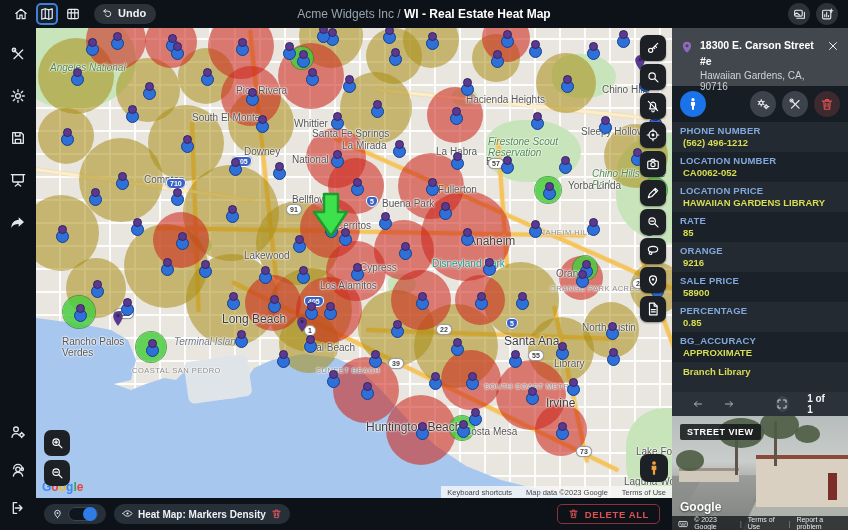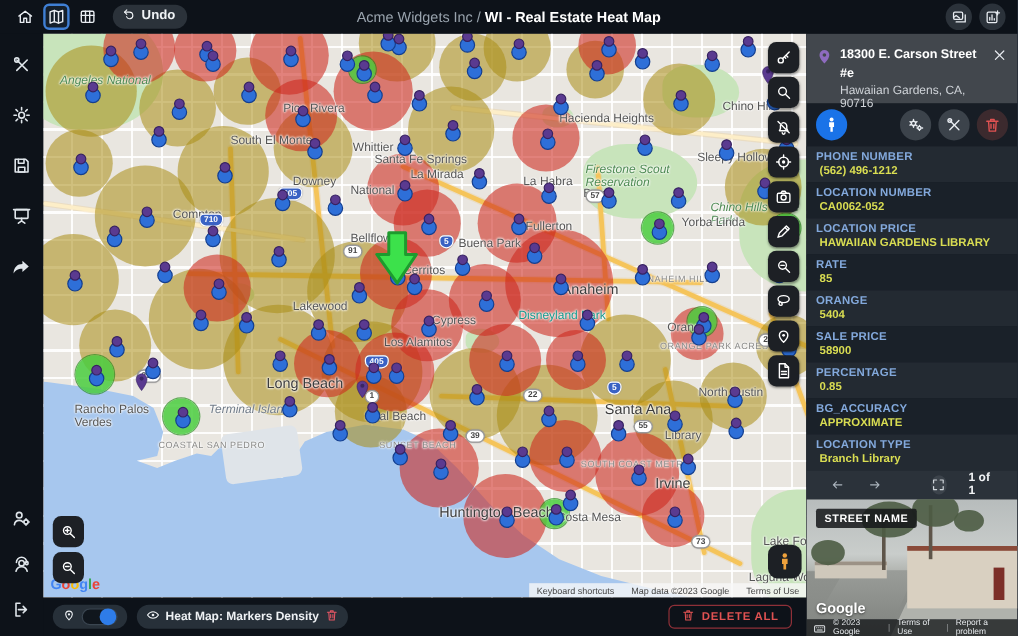--- a/index.html
+++ b/index.html
@@ -730,36 +730,35 @@
         <div class="p-row">
           <div class="p-label">LOCATION PRICE</div>
           <div class="p-value">HAWAIIAN GARDENS LIBRARY</div>
         </div>
         <div class="p-row">
           <div class="p-label">RATE</div>
           <div class="p-value">85</div>
         </div>
         <div class="p-row">
           <div class="p-label">ORANGE</div>
-          <div class="p-value">5404</div>
+          <div class="p-value">9216</div>
         </div>
         <div class="p-row">
           <div class="p-label">SALE PRICE</div>
           <div class="p-value">58900</div>
         </div>
         <div class="p-row">
           <div class="p-label">PERCENTAGE</div>
           <div class="p-value">0.85</div>
         </div>
         <div class="p-row">
           <div class="p-label">BG_ACCURACY</div>
           <div class="p-value">APPROXIMATE</div>
         </div>
         <div class="p-row">
-          <div class="p-label">LOCATION TYPE</div>
           <div class="p-value">Branch Library</div>
         </div>
       </div>
     <div class="p-pager">
       <button id="pg-prev">
           <svg viewBox="0 0 24 24" fill="none" stroke="currentColor" stroke-width="2" stroke-linecap="round" stroke-linejoin="round">
             <path d="M19 12H5M10 7l-5 5 5 5"></path>
           </svg>
         </button>
       <button id="pg-next">
@@ -782,21 +781,21 @@
             <div class="door"></div>
           </div>
         <div class="sv-bldg2"></div>
         <div class="sv-trunk" style="left:36%;top:8%;height:44%"></div>
         <div class="sv-trunk" style="left:58%;top:4%;height:40%"></div>
         <div class="sv-tree" style="left:26%;top:2%;width:26%;height:26%"></div>
         <div class="sv-tree" style="left:50%;top:-4%;width:22%;height:24%"></div>
         <div class="sv-tree" style="left:2%;top:30%;width:16%;height:18%"></div>
         <div class="sv-tree" style="left:70%;top:8%;width:14%;height:16%"></div>
       </div>
-      <div class="sv-chip">STREET NAME</div>
+      <div class="sv-chip">STREET VIEW</div>
       <div class="sv-google">Google</div>
       <div class="sv-attr">
         <span class="kb" id="sv-kb-ic"><svg viewBox="0 0 24 24" fill="none" stroke="currentColor" stroke-width="2" stroke-linecap="round" stroke-linejoin="round">
               <rect x="2" y="6" width="20" height="12" rx="2"></rect>
               <path d="M6 10h.5M10 10h.5M14 10h.5M18 10h.5M7 14h10"></path>
             </svg></span>
         <span>© 2023 Google</span>
         <span class="sep">|</span>
         <span>Terms of Use</span>
         <span class="sep">|</span>

